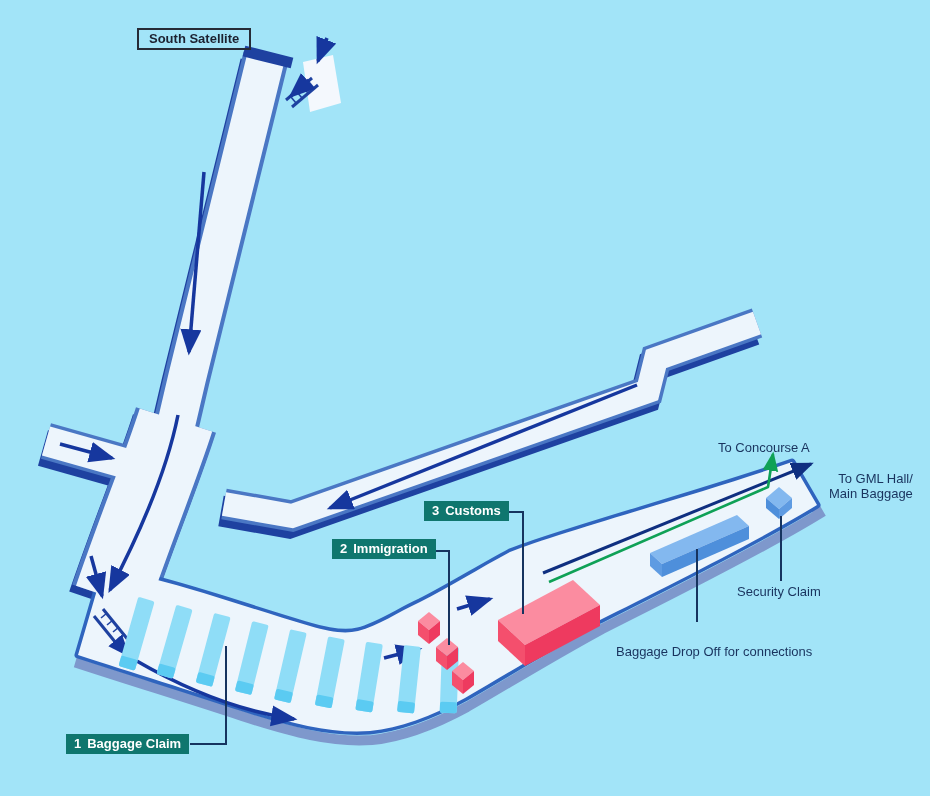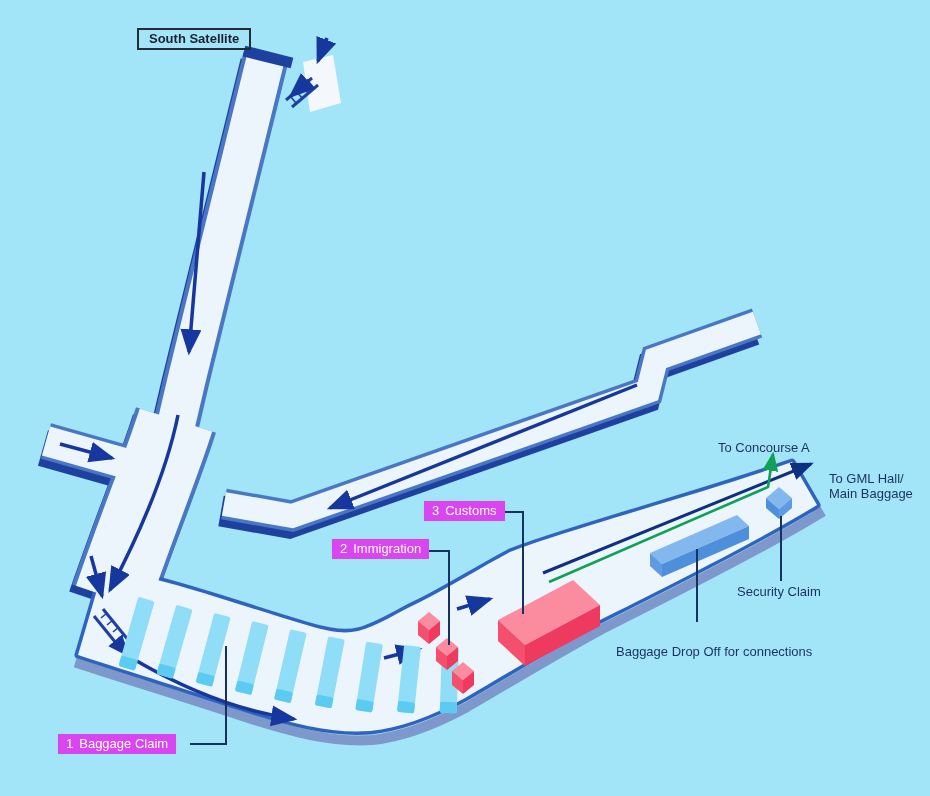--- a/index.html
+++ b/index.html
@@ -1,20 +1,20 @@
 <!DOCTYPE html>
 <html><head>
 <meta charset="utf-8">
 <style>
   html,body{margin:0;padding:0;background:#A2E4F8;}
   #stage{position:relative;width:930px;height:796px;overflow:hidden;background:#A2E4F8;
          font-family:"Liberation Sans",sans-serif;}
   #stage svg{position:absolute;left:0;top:0;}
   .ann{position:absolute;color:#19335E;font-size:13px;line-height:15px;white-space:nowrap;}
-  .step{position:absolute;background:#d946ef;color:#fff;font-size:13px;font-weight:normal;
+  .step{position:absolute;background:#0f766e;color:#fff;font-size:13px;font-weight:bold;
         padding:2px 8px 3px 8px;white-space:nowrap;}
   .step .num{margin-right:6px;}
   .plain-box{position:absolute;border:2px solid #262B36;color:#1C2130;font-size:13px;
         font-weight:bold;padding:1px 10px 2px 10px;white-space:nowrap;background:transparent;}
 </style>
 </head>
 <body>
 
 <div id="stage">
 
@@ -192,30 +192,30 @@
     <path d="M190,744 L226,744 L226,646"></path>
     <path d="M428,551 L449,551 L449,645"></path>
     <path d="M503,512 L523,512 L523,614"></path>
     <path d="M781,581 L781,516"></path>
     <path d="M697,622 L697,549"></path>
   </g>
 </svg>
 
 <div class="plain-box" style="left:137px;top:28px;">South Satellite</div>
 
-<div class="step" style="left:58px;top:734px;"><span class="num">1</span><span>Baggage Claim</span></div>
+<div class="step" style="left:66px;top:734px;"><span class="num">1</span><span>Baggage Claim</span></div>
 
 <div class="step" style="left:332px;top:539px;text-align:center;"><span class="num">2</span><span>Immigration</span></div>
 
 <div class="step" style="left:424px;top:501px;"><span class="num">3</span><span>Customs</span></div>
 
 <div class="ann" style="left:737px;top:584px;">Security Claim</div>
 
 <div class="ann" style="left:616px;top:644px;">Baggage Drop Off for connections</div>
 
 <div class="ann" style="left:718px;top:432px;margin-top:8px;">To Concourse A</div>
 
-<div class="ann" style="left:829px;top:471px;">
+<div class="ann" style="left:829px;top:471px;text-align:right;">
   <div>To GML Hall/</div>
   <div>Main Baggage</div>
 </div>
 
 </div>
 
 </body></html>

